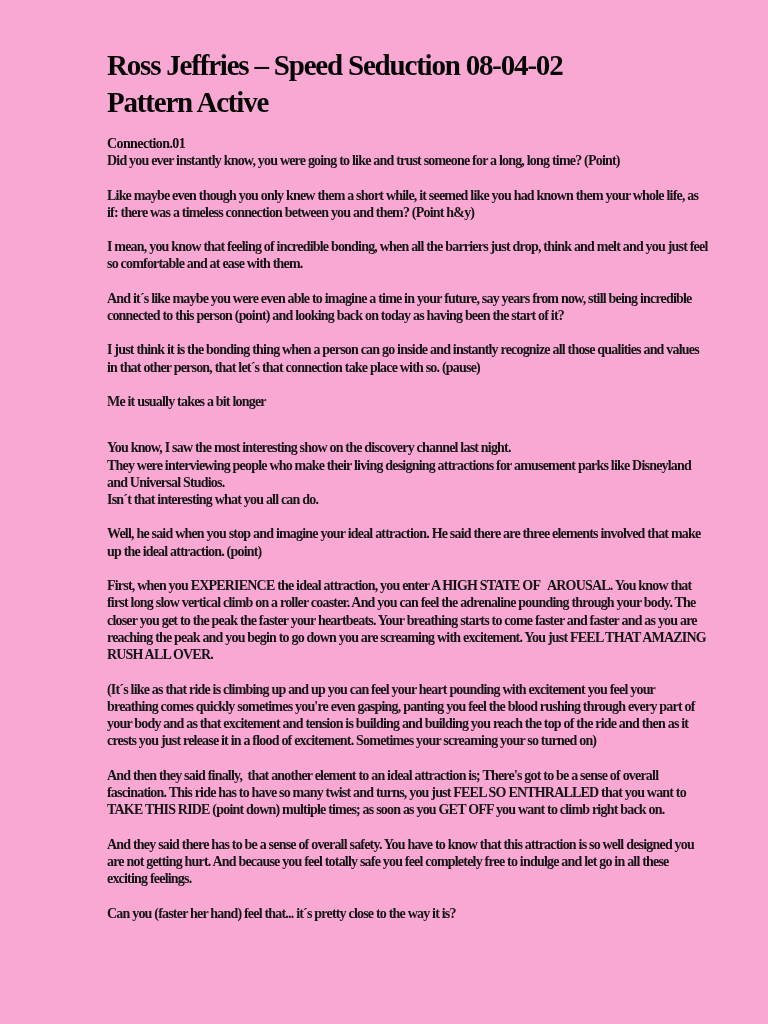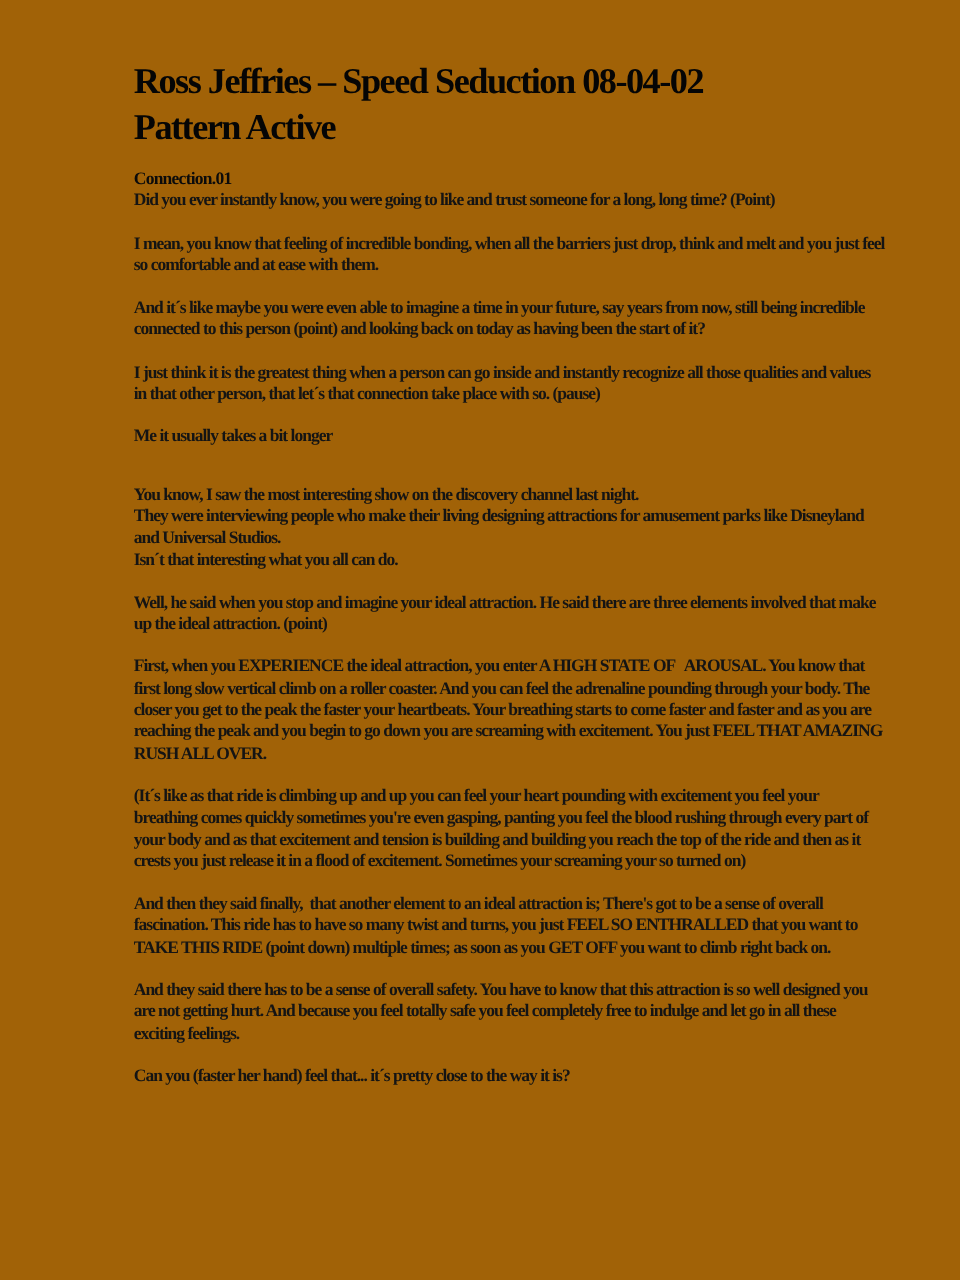--- a/index.html
+++ b/index.html
@@ -4,21 +4,21 @@
 <style>
   html, body {
     margin: 0;
     padding: 0;
     background: #ffffff;
   }
   .doc-page {
     position: relative;
     width: 768px;
     height: 1024px;
-    background: #a16207;
+    background: #f9a8d4;
     box-sizing: border-box;
     padding: 47px 0 0 107px;
     overflow: hidden;
     font-family: "Liberation Serif", "DejaVu Serif", serif;
     color: #0b0b0b;
   }
   .doc-title {
     margin: 0 0 14px 0;
     font-size: 29px;
     font-weight: bold;
@@ -51,25 +51,27 @@
 </head>
 <body>
 
 <div class="doc-page">
   <h1 class="doc-title">Ross Jeffries – Speed Seduction 08-04-02
 Pattern Active</h1>
   <div>
       <section class="doc-section">
         <h2 class="doc-heading">Connection.01</h2>
         <p class="doc-paragraph">Did you ever instantly know, you were going to like and trust someone for a long, long time? (Point)</p>
+        <p class="doc-paragraph">Like maybe even though you only knew them a short while, it seemed like you had known them your whole life, as
+if: there was a timeless connection between you and them? (Point h&amp;y)</p>
         <p class="doc-paragraph">I mean, you know that feeling of incredible bonding, when all the barriers just drop, think and melt and you just feel
 so comfortable and at ease with them.</p>
         <p class="doc-paragraph">And it´s like maybe you were even able to imagine a time in your future, say years from now, still being incredible
 connected to this person (point) and looking back on today as having been the start of it?</p>
-        <p class="doc-paragraph">I just think it is the greatest thing when a person can go inside and instantly recognize all those qualities and values
+        <p class="doc-paragraph">I just think it is the bonding thing when a person can go inside and instantly recognize all those qualities and values
 in that other person, that let´s that connection take place with so. (pause)</p>
         <p class="doc-paragraph">Me it usually takes a bit longer</p>
       </section>
       <section class="doc-section doc-section--spaced">
         <p class="doc-paragraph">You know, I saw the most interesting show on the discovery channel last night.
 They were interviewing people who make their living designing attractions for amusement parks like Disneyland
 and Universal Studios.
 Isn´t that interesting what you all can do.</p>
         <p class="doc-paragraph">Well, he said when you stop and imagine your ideal attraction. He said there are three elements involved that make
 up the ideal attraction. (point)</p>

